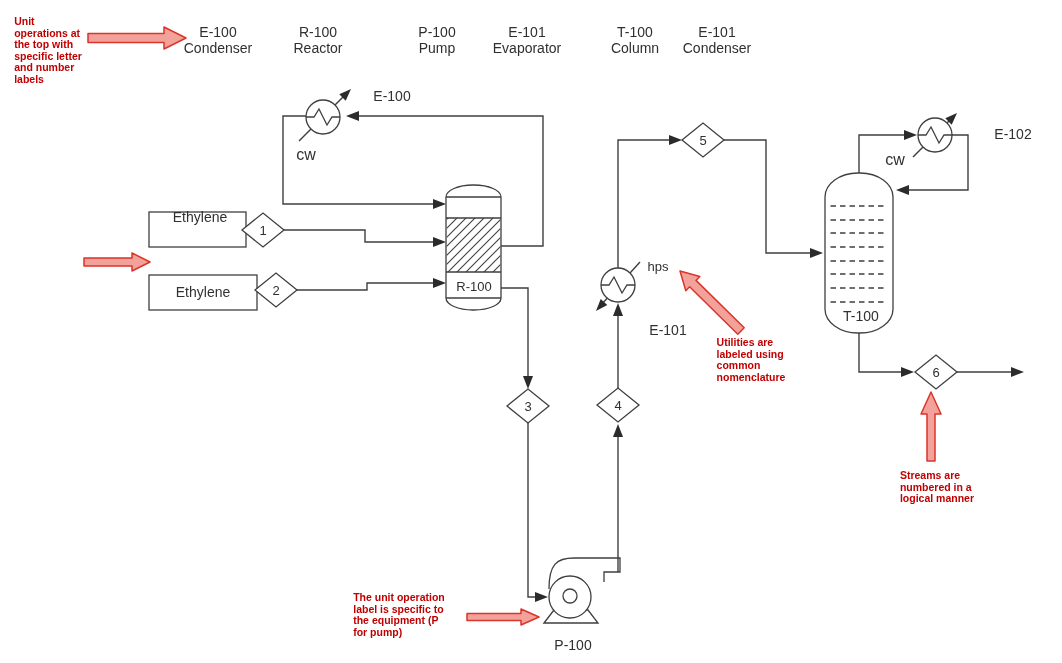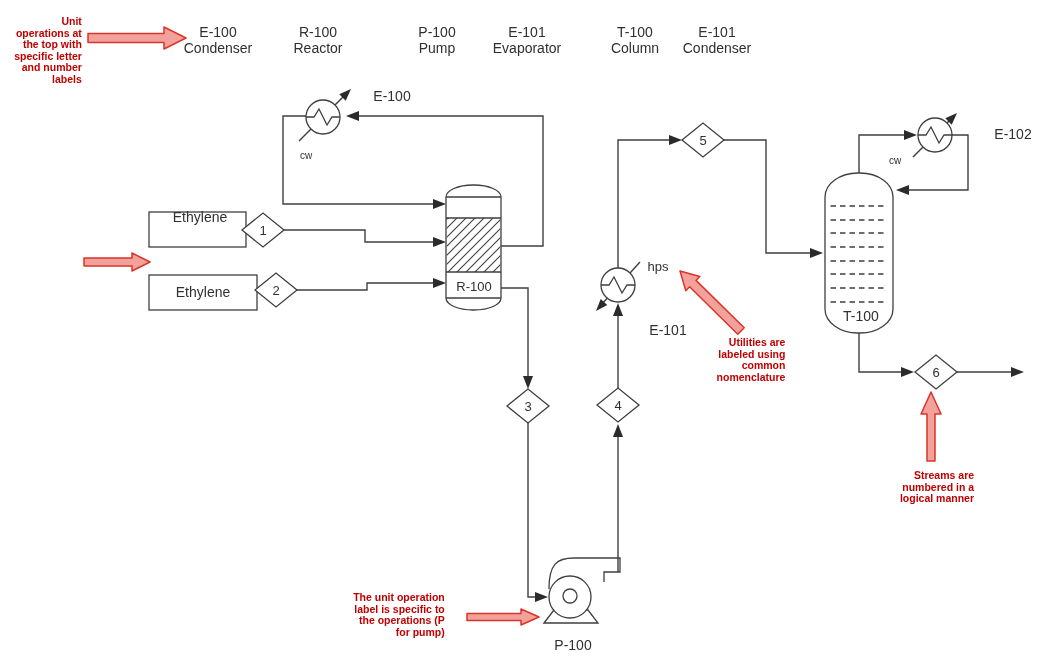--- a/index.html
+++ b/index.html
@@ -4,23 +4,23 @@
 <style>
   html,body{margin:0;padding:0;background:#fff;}
   #canvas{position:relative;width:1062px;height:663px;background:#ffffff;overflow:hidden;
           font-family:"Liberation Sans", sans-serif;}
   #pfd-svg{position:absolute;left:0;top:0;}
   .hdr{position:absolute;top:24px;transform:translateX(-50%);text-align:center;
        font-size:14px;line-height:16px;color:#2f2f2f;white-space:pre-line;}
   .lbl{position:absolute;transform:translate(-50%,-50%);font-size:13px;color:#303030;
        white-space:nowrap;}
   .lbl.lg{font-size:14px;}
-  .lbl.sm{font-size:10px;}
+  .lbl.sm{font-size:16px;}
   .ann{position:absolute;transform:translateX(-50%);color:#c00000;font-weight:bold;
-       font-size:10.5px;line-height:11.5px;text-align:right;white-space:pre-line;}
+       font-size:10.5px;line-height:11.5px;text-align:left;white-space:pre-line;}
 </style>
 </head>
 <body>
 
 <div id="canvas">
 
   <svg id="pfd-svg" width="1062" height="663" viewBox="0 0 1062 663" xmlns="http://www.w3.org/2000/svg">
     <defs>
       <pattern id="hatch" width="9" height="9" patternUnits="userSpaceOnUse">
         <path d="M0,9 L9,0 M-1,1 L1,-1 M8,10 L10,8" stroke="#3f3f3f" stroke-width="1.1" fill="none"></path>
@@ -175,19 +175,19 @@
 the top with
 specific letter
 and number
 labels</div>
   <div class="ann" style="left:751px;top:337px">Utilities are
 labeled using
 common
 nomenclature</div>
   <div class="ann" style="left:399px;top:592px">The unit operation
 label is specific to
-the operations (P
+the equipment (P
 for pump)</div>
   <div class="ann" style="left:937px;top:470px">Streams are
 numbered in a
 logical manner</div>
 
 </div>
 
 </body></html>

